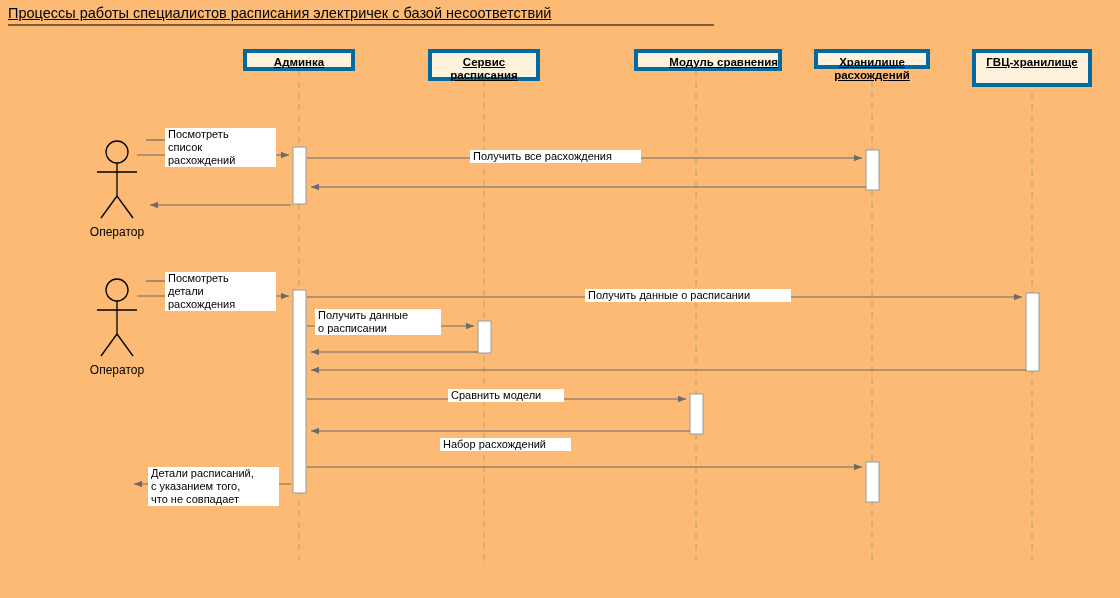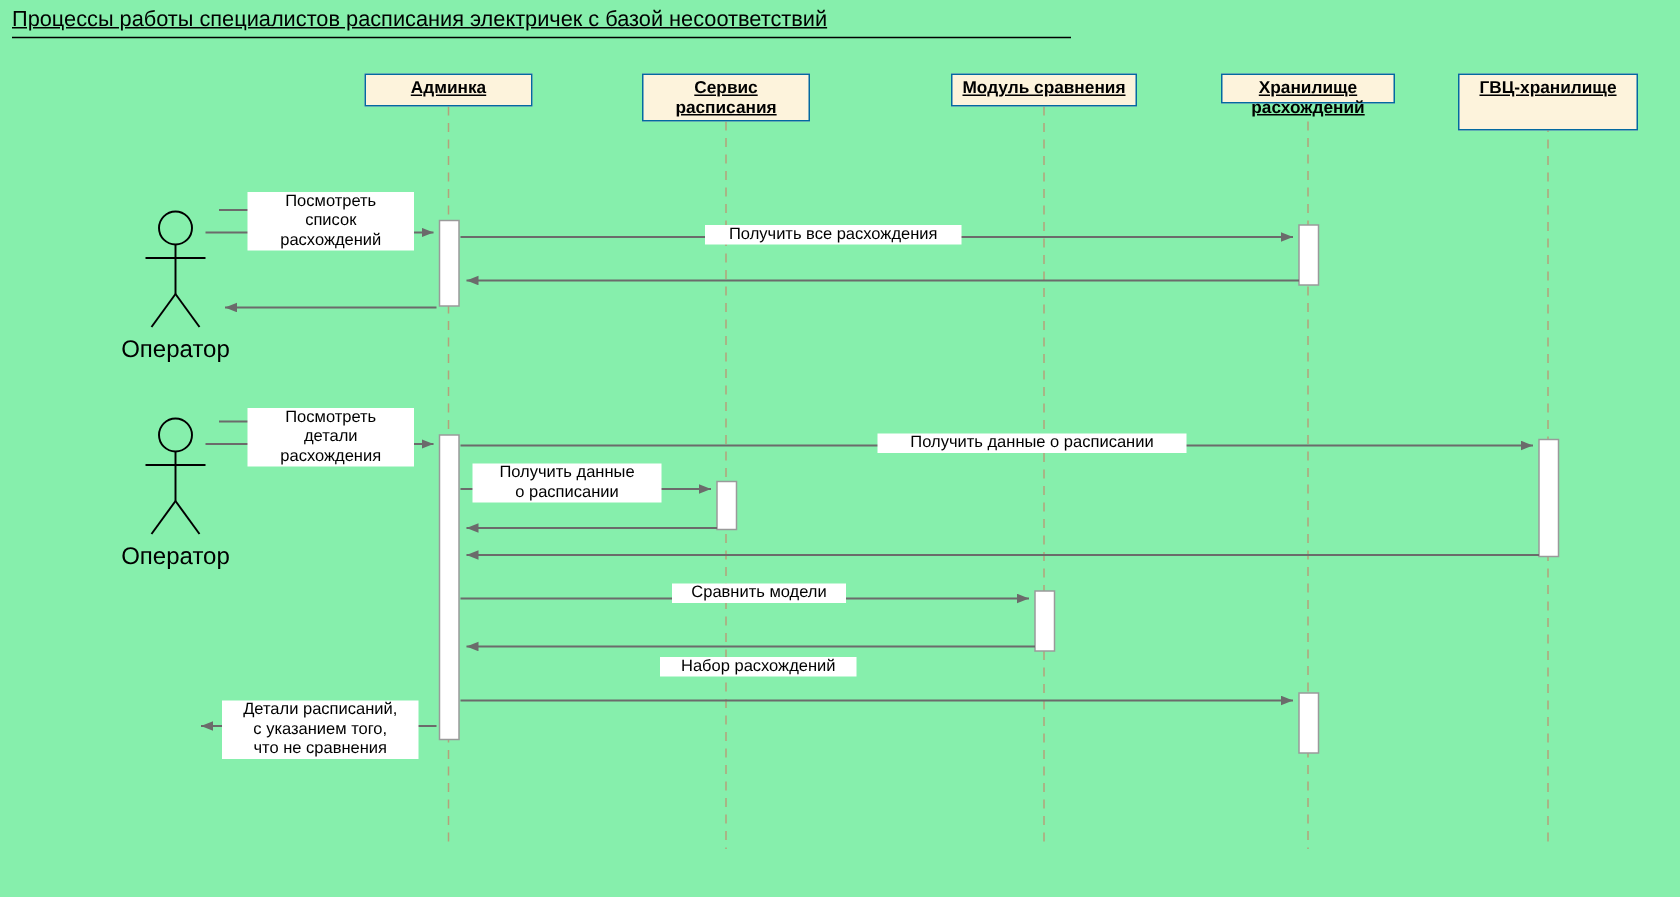--- a/index.html
+++ b/index.html
@@ -9,21 +9,21 @@
   }
   body {
     font-family: "Liberation Sans", sans-serif;
     color: #000000;
   }
   #canvas {
     position: relative;
     width: 1120px;
     height: 598px;
     overflow: hidden;
-    background: #86efac;
+    background: #fdba74;
   }
   #title {
     position: absolute;
     left: 8px;
     top: 5px;
     font-size: 14.5px;
     color: #000;
     text-decoration: underline;
     white-space: nowrap;
   }
@@ -31,42 +31,41 @@
     position: absolute;
     left: 0;
     top: 0;
     width: 1120px;
     height: 598px;
   }
   .lifeline-box {
     position: absolute;
     box-sizing: border-box;
     background: #fdf3dc;
-    border: 1px solid #0369a1;
+    border: 4px solid #0369a1;
     text-align: center;
     font-size: 11.5px;
     line-height: 13px;
     padding-top: 3px;
     text-decoration: underline;
     font-weight: bold;
     color: #000;
   }
   .msg-label {
     position: absolute;
     font-size: 11px;
     line-height: 13px;
     color: #000;
-    text-align: center;
     white-space: pre-line;
     background: #ffffff;
     padding: 0 3px;
   }
   .actor-label {
     position: absolute;
-    font-size: 16px;
+    font-size: 12px;
     color: #000;
     text-align: center;
     white-space: nowrap;
   }
 </style>
 </head>
 <body>
 
 <div id="canvas">
 
@@ -137,21 +136,21 @@
 
     <g stroke="#6b6b6b" stroke-width="1.2">
       <line x1="146" y1="140" x2="168" y2="140"></line>
       <line x1="146" y1="281" x2="168" y2="281"></line>
     </g>
   </svg>
 
   <div class="lifeline-box" style="left:243px;top:49px;width:112px;height:22px;">Админка</div>
   <div class="lifeline-box" style="left:428px;top:49px;width:112px;height:32px;">Сервис
 расписания</div>
-  <div class="lifeline-box" style="left:634px;top:49px;width:124px;height:22px;">Модуль сравнения</div>
+  <div class="lifeline-box" style="left:634px;top:49px;width:148px;height:22px;text-align:right;">Модуль сравнения</div>
   <div class="lifeline-box" style="left:814px;top:49px;width:116px;height:20px;">Хранилище
 расхождений</div>
   <div class="lifeline-box" style="left:972px;top:49px;width:120px;height:38px;">ГВЦ-хранилище</div>
 
   <div class="actor-label" style="left:67px;top:225px;width:100px;">Оператор</div>
   <div class="actor-label" style="left:67px;top:363px;width:100px;">Оператор</div>
 
   <div class="msg-label" style="left:165px;top:128px;width:105px;">Посмотреть
 список
 расхождений</div>
@@ -159,15 +158,15 @@
   <div class="msg-label" style="left:165px;top:272px;width:105px;">Посмотреть
 детали
 расхождения</div>
   <div class="msg-label" style="left:585px;top:289px;width:200px;">Получить данные о расписании</div>
   <div class="msg-label" style="left:315px;top:309px;width:120px;">Получить данные
 о расписании</div>
   <div class="msg-label" style="left:448px;top:389px;width:110px;">Сравнить модели</div>
   <div class="msg-label" style="left:440px;top:438px;width:125px;">Набор расхождений</div>
   <div class="msg-label" style="left:148px;top:467px;width:125px;">Детали расписаний,
 с указанием того,
-что не сравнения</div>
+что не совпадает</div>
 
 </div>
 
 </body></html>

